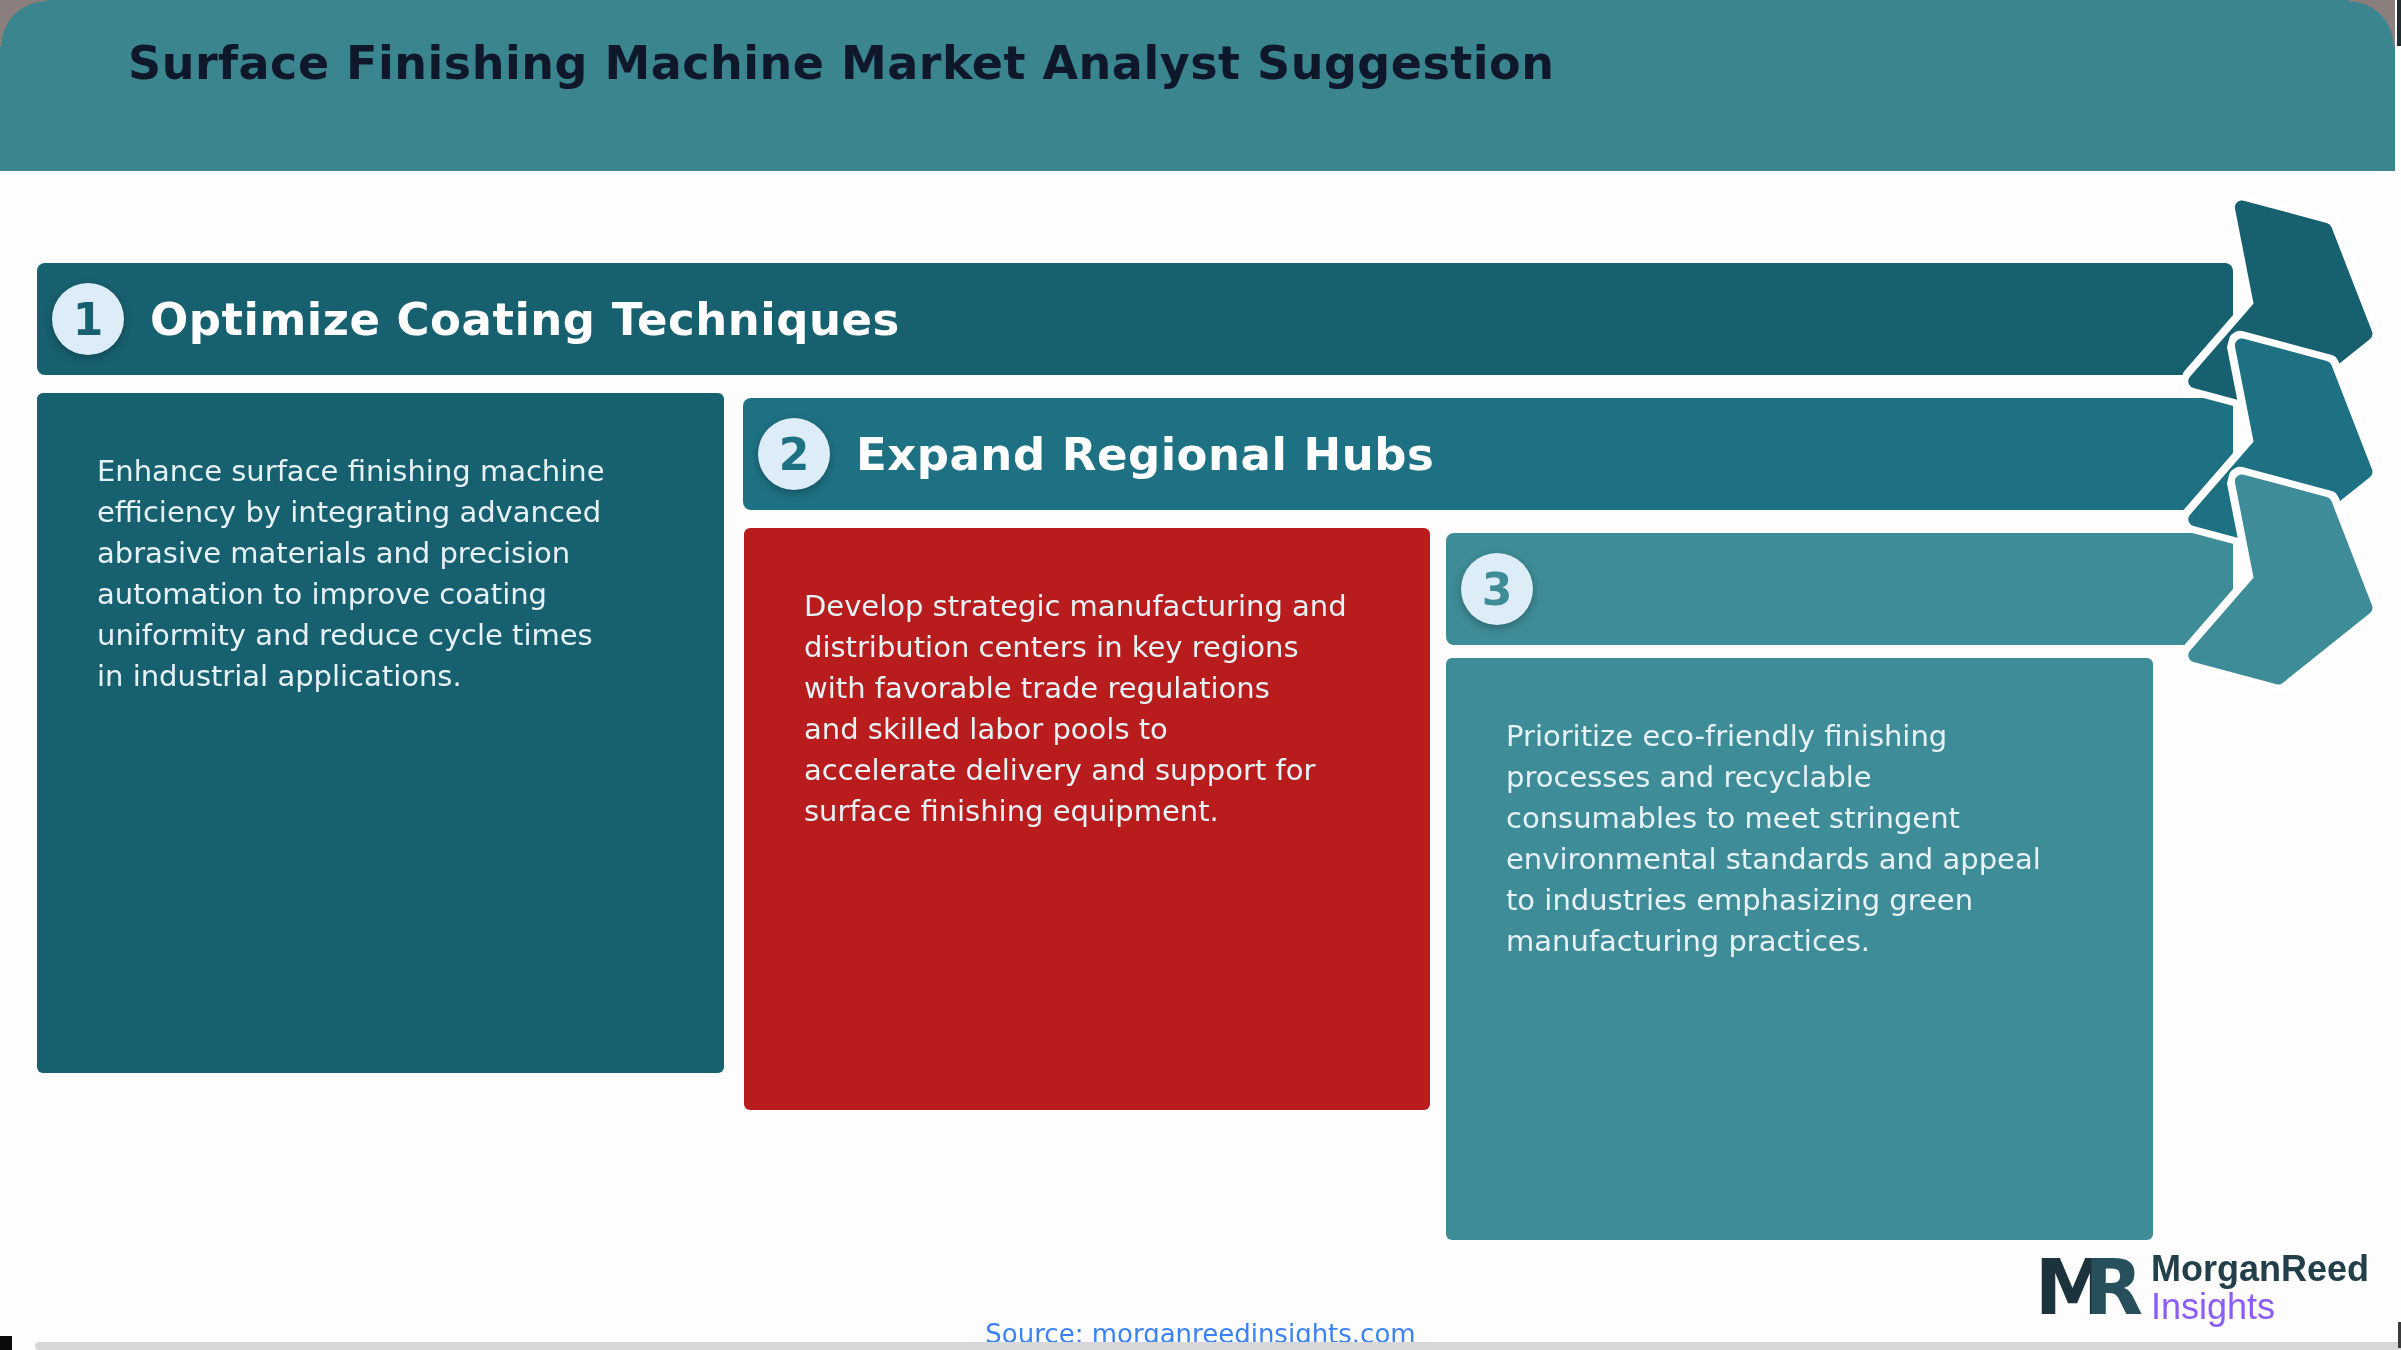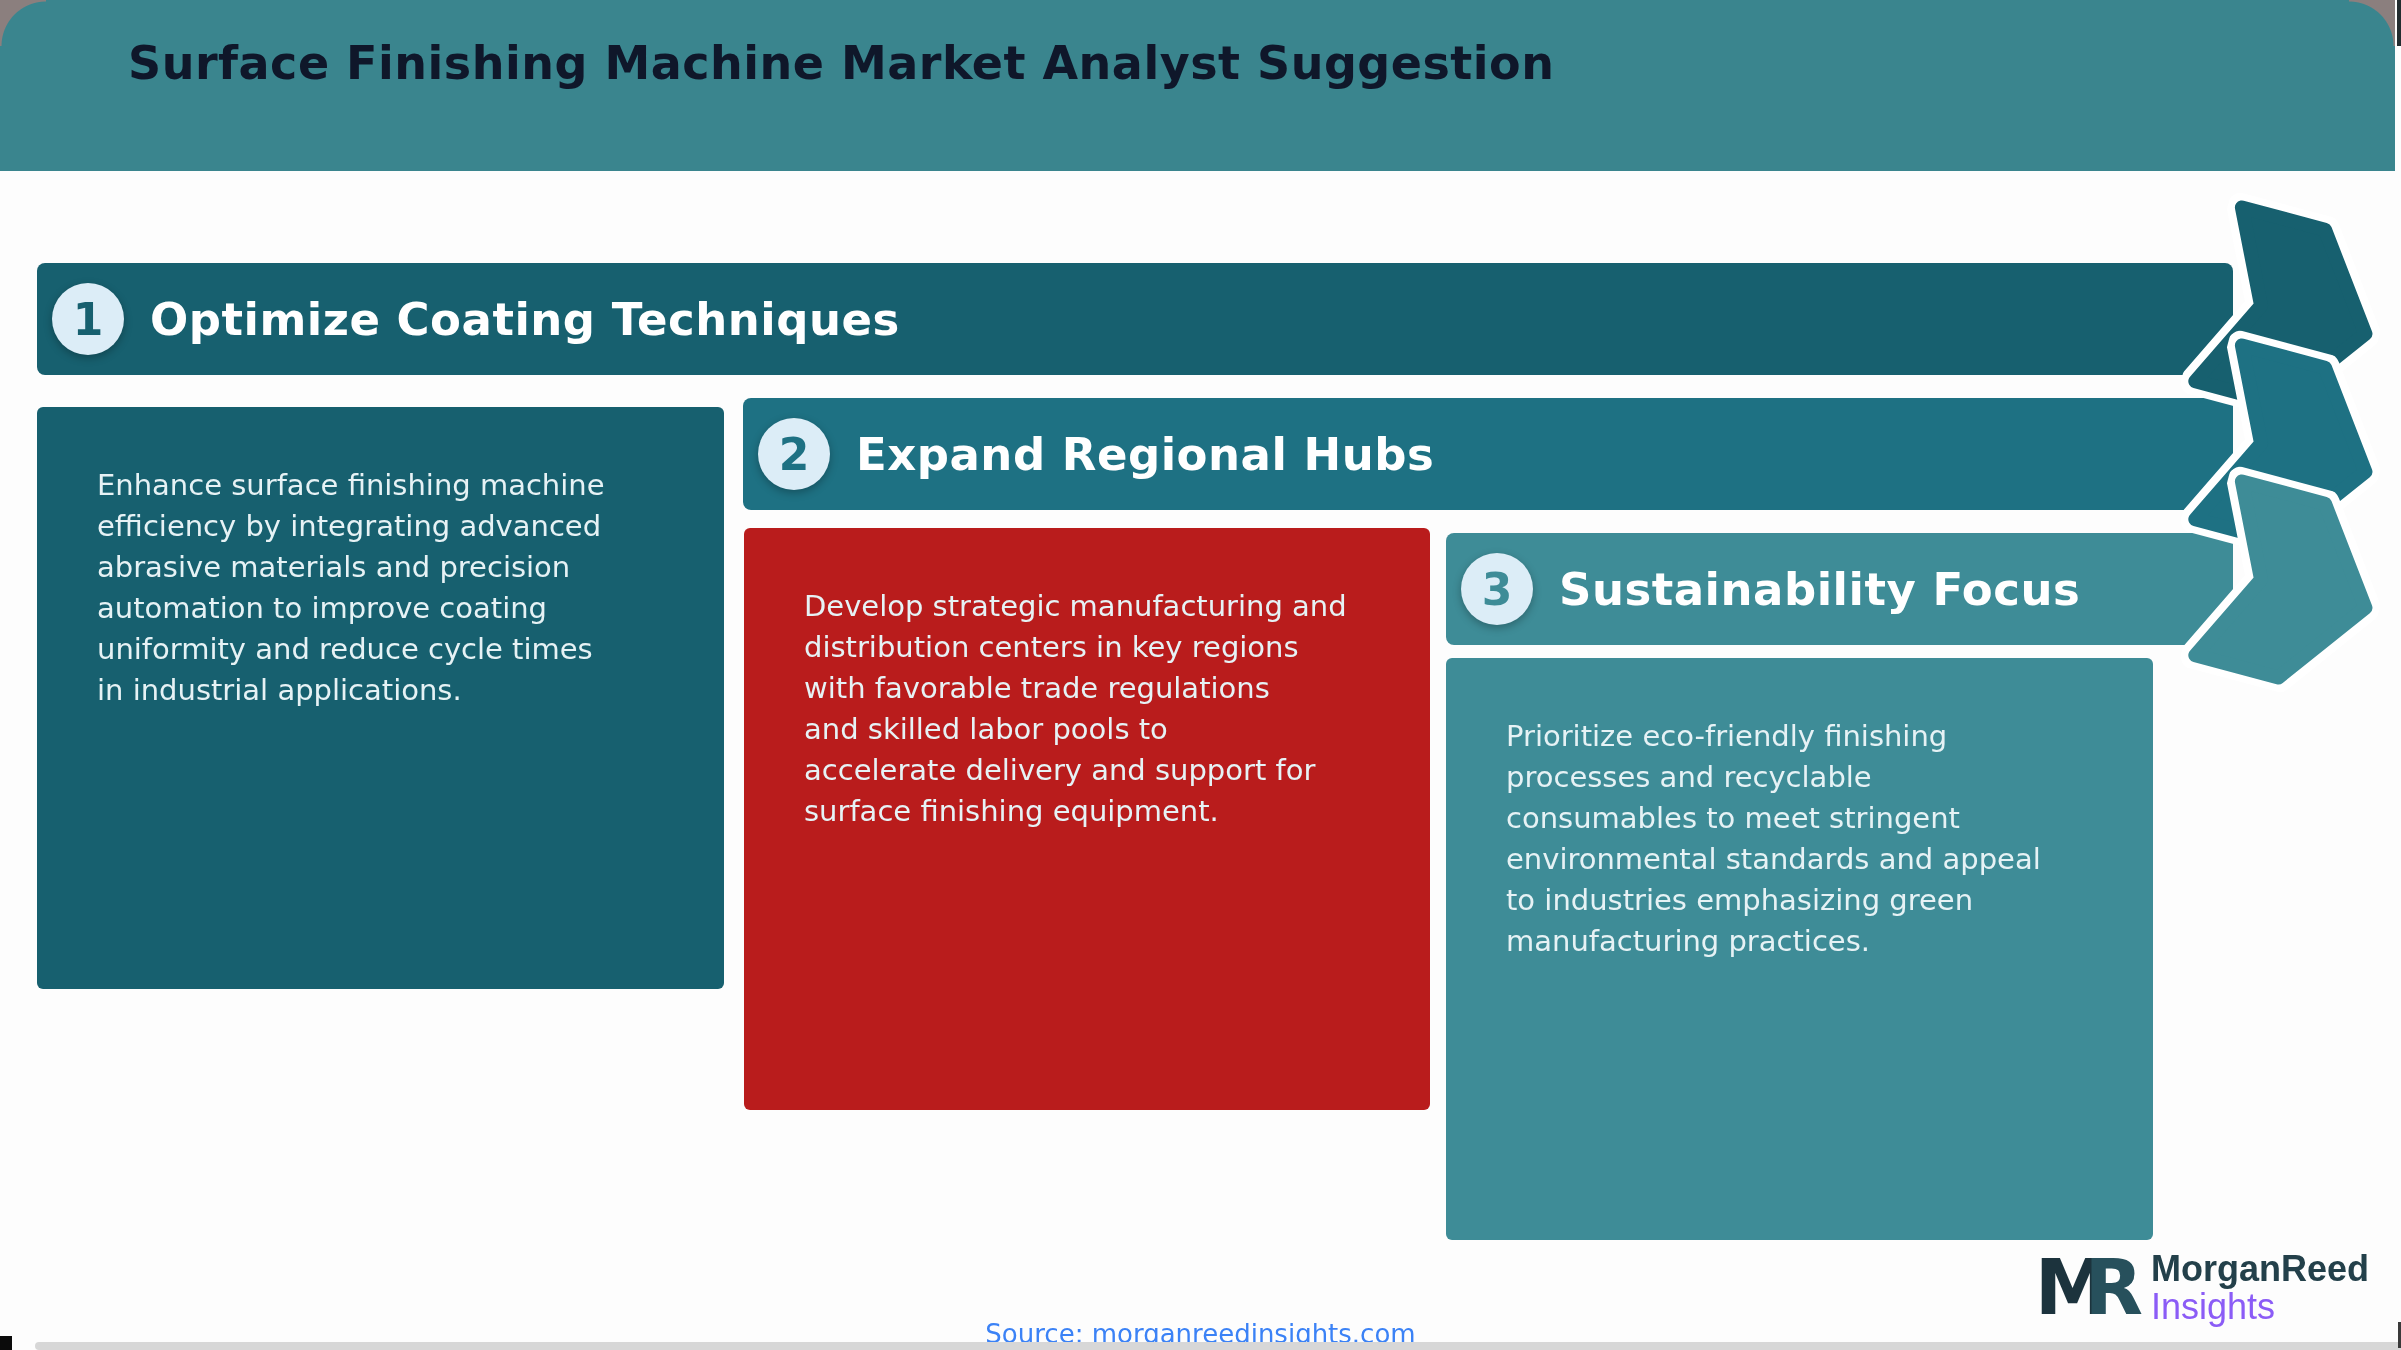--- a/index.html
+++ b/index.html
@@ -30,21 +30,21 @@
           letter-spacing:.5px;white-space:nowrap;}
 
   
   .head{position:absolute;width:180px;height:208px;transform:rotate(15deg);}
   .head-1{left:2202px;top:210px;z-index:1;}
   .head-2{left:2202px;top:348px;z-index:2;}
   .head-3{left:2202px;top:484px;z-index:3;}
 
   
   .box{position:absolute;border-radius:6px;color:#E6F2F5;}
-  .box-1{left:37px;top:407px;width:687px;height:582px;}
+  .box-1{left:37px;top:393px;width:687px;height:680px;}
   .box-2{left:744px;top:528px;width:686px;height:582px;}
   .box-3{left:1446px;top:658px;width:707px;height:582px;}
   .box-text{position:absolute;left:60px;top:58px;right:36px;font-size:29px;line-height:41px;
           white-space:pre-line;}
 
   
   .source{position:absolute;left:0;top:1276px;width:2401px;text-align:center;font-size:26px;}
   .logo{position:absolute;right:32px;bottom:24px;display:flex;align-items:center;}
   .monogram{font-size:76px;font-weight:700;line-height:76px;letter-spacing:-4px;}
   .monogram .m{color:#1C333D;}
@@ -99,21 +99,20 @@
     <div class="box-text" style="color: rgb(230, 242, 245);">Develop strategic manufacturing and
 distribution centers in key regions
 with favorable trade regulations
 and skilled labor pools to
 accelerate delivery and support for
 surface finishing equipment.</div>
   </div>
 
   <div class="band band-3" style="background-color: rgb(62, 140, 151);">
     <div class="num-circle" style="background-color: rgb(220, 237, 247); color: rgb(62, 140, 151);">3</div>
-    <div class="band-title">Sustainability Focus</div>
   </div>
   <svg class="head head-3" viewBox="0 0 180 208">
     <path d="M14,14 H100 L166,104 L100,194 H14 L58,104 Z" fill="#ffffff" stroke="#ffffff" stroke-width="30" stroke-linejoin="round"></path>
     <path d="M14,14 H100 L166,104 L100,194 H14 L58,104 Z" stroke-width="14" stroke-linejoin="round" style="fill: rgb(62, 140, 151); stroke: rgb(62, 140, 151);"></path>
   </svg>
   <div class="box box-3" style="background-color: rgb(62, 140, 151);">
     <div class="box-text" style="color: rgb(230, 242, 245);">Prioritize eco-friendly finishing
 processes and recyclable
 consumables to meet stringent
 environmental standards and appeal

